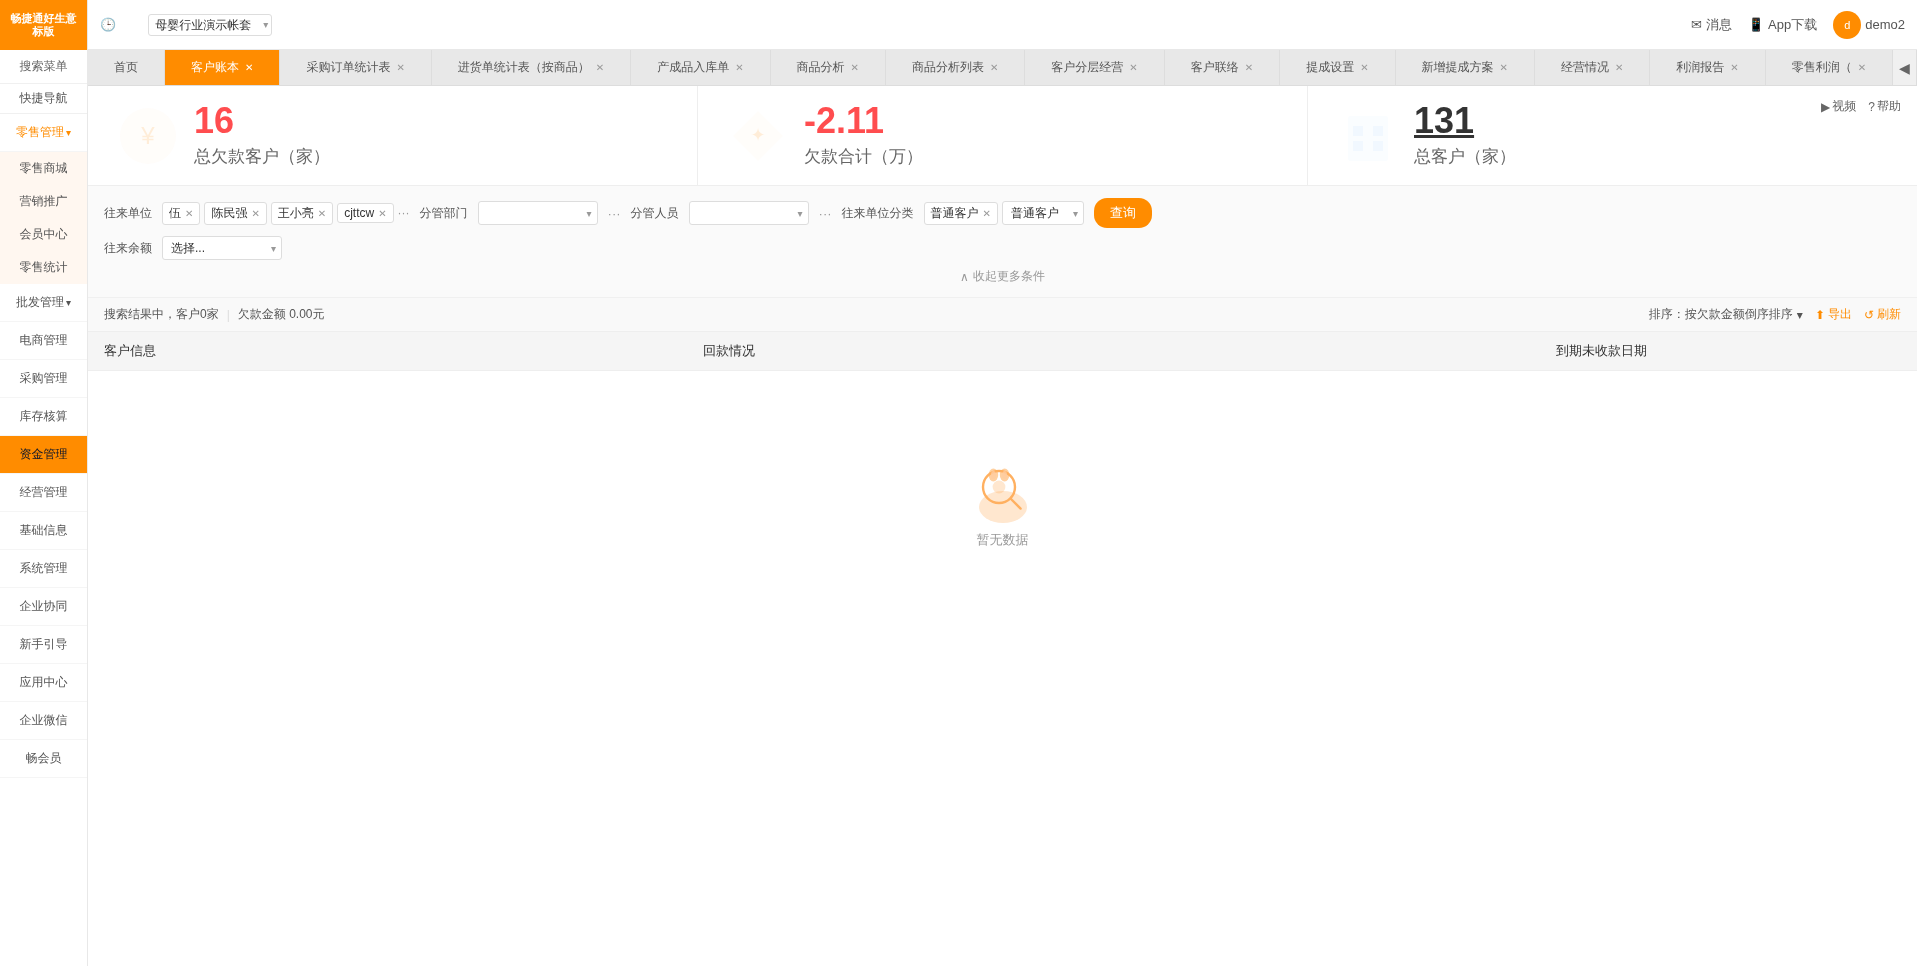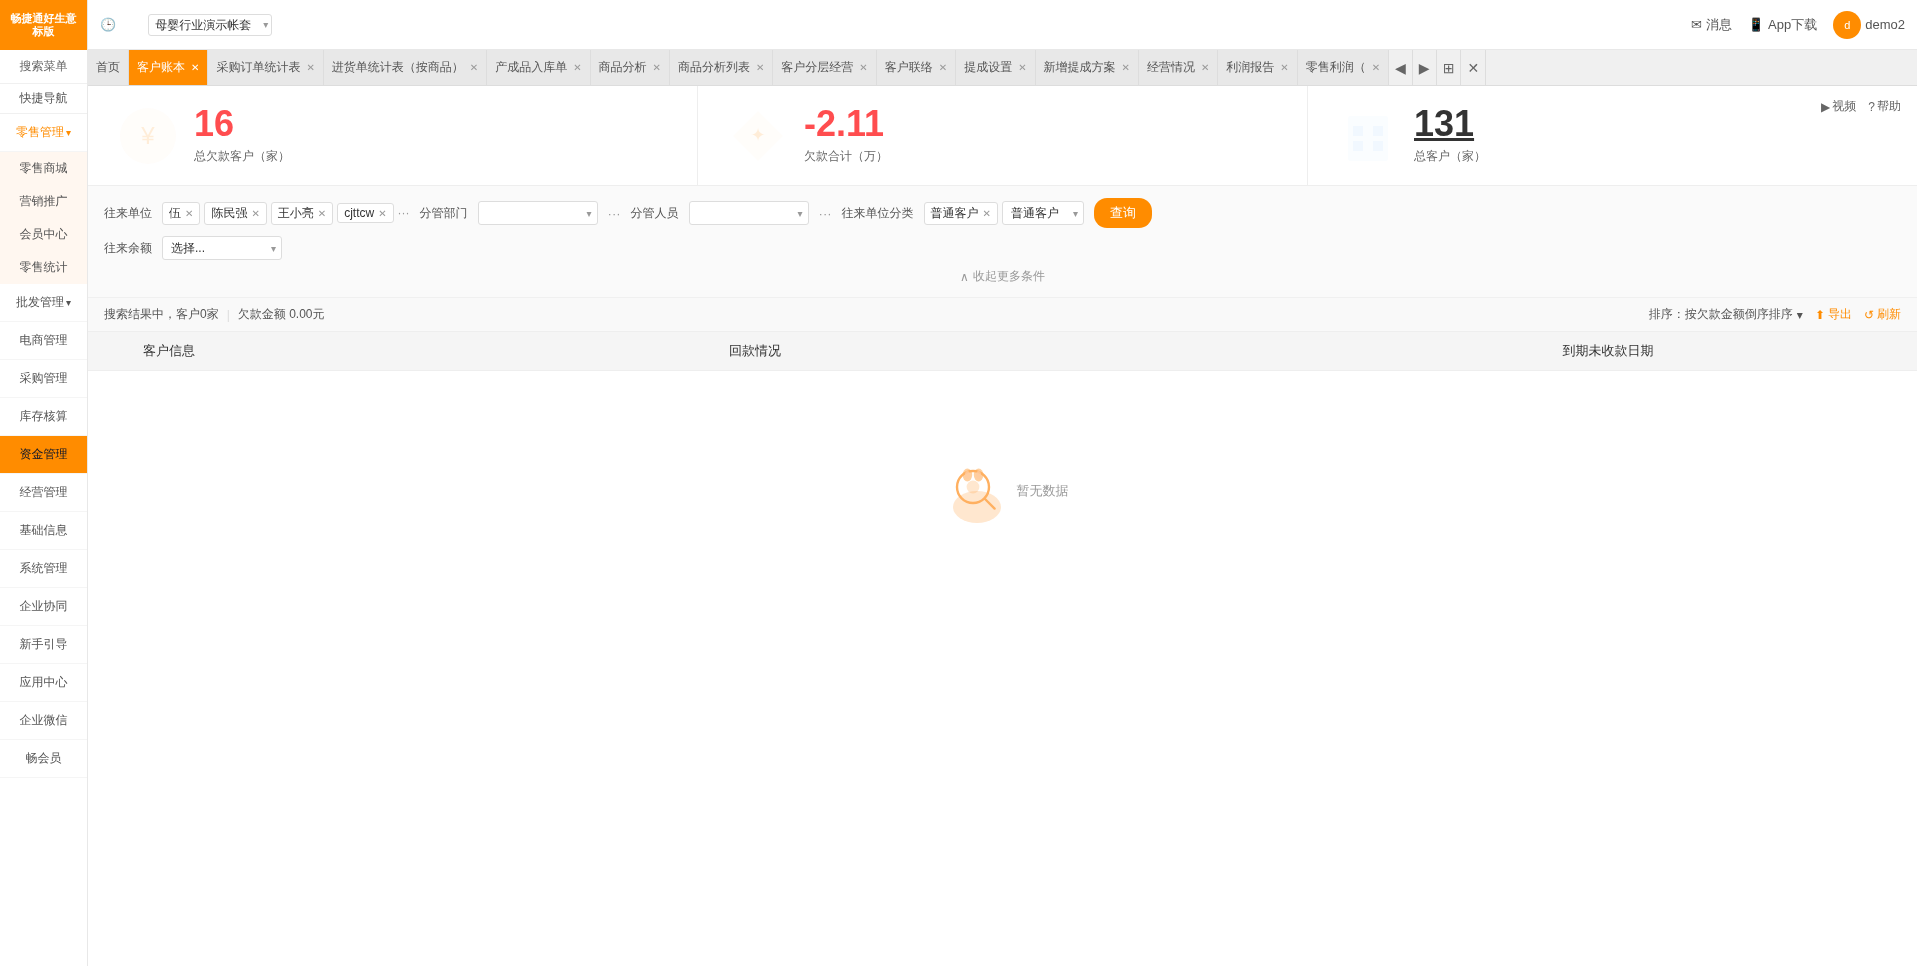--- a/index.html
+++ b/index.html
@@ -25,40 +25,40 @@
     .top-bar-select { border: 1px solid #ddd; border-radius: 3px; padding: 3px 20px 3px 6px; font-size: 12px; color: #333; background: #fff; appearance: none; position: relative; margin-left: 24px; }
     .top-bar-select-wrapper { position: relative; display: flex; align-items: center; }
     .top-bar-select-wrapper::after { content: '▾'; position: absolute; right: 4px; color: #999; font-size: 10px; pointer-events: none; }
     .top-bar-spacer { flex: 1; }
     .top-bar-right { display: flex; align-items: center; gap: 16px; color: #555; font-size: 13px; }
     .top-bar-right-item { display: flex; align-items: center; gap: 4px; cursor: pointer; }
     .avatar { width: 28px; height: 28px; border-radius: 50%; background: #ff8c00; color: #fff; display: flex; align-items: center; justify-content: center; font-size: 11px; }
 
     
     .tab-bar { background: #f0f0f0; border-bottom: 1px solid #ddd; display: flex; align-items: center; height: 36px; overflow: hidden; }
-    .tab { display: flex; align-items: center; padding: 0 8px; height: 47px; font-size: 12px; color: #555; cursor: pointer; border-right: 1px solid #ddd; white-space: nowrap; background: #e8e8e8; gap: 4px; text-align: right; }
+    .tab { display: flex; align-items: center; padding: 0 26px; height: 47px; font-size: 12px; color: #555; cursor: pointer; border-right: 1px solid #ddd; white-space: nowrap; background: #e8e8e8; gap: 4px; text-align: right; }
     .tab.active { background: #ff8c00; color: #fff; }
     .tab-close { font-size: 10px; color: #999; cursor: pointer; margin-left: 2px; }
     .tab.active .tab-close { color: #fff; }
     .tab-nav-btn { padding: 0 6px; height: 36px; display: flex; align-items: center; cursor: pointer; color: #666; font-size: 14px; border-right: 1px solid #ddd; }
 
     
     .content-area { flex: 1; overflow: auto; background: #fff; }
 
     
     .stats-row { display: flex; border-bottom: 1px solid #eee; height: 100px; }
     .stat-block { flex: 1; display: flex; align-items: center; padding: 0 30px; border-right: 1px solid #eee; position: relative; }
     .stat-icon { width: 60px; height: 60px; opacity: 0.15; margin-right: 16px; font-size: 40px; display: flex; align-items: center; justify-content: center; }
     .stat-icon-red { color: #ff4d4f; }
     .stat-icon-blue { color: #1890ff; }
     .stat-values { display: flex; flex-direction: column; }
     .stat-number { font-size: 36px; font-weight: bold; line-height: 1; }
     .stat-number-red { color: #ff4d4f; }
     .stat-number-dark { color: #333; text-decoration: underline; }
-    .stat-label { font-size: 12px; color: #666; margin-top: 6px; }
+    .stat-label { font-size: 17px; color: #666; margin-top: 6px; }
     .stat-help { position: absolute; right: 16px; top: 12px; display: flex; gap: 12px; font-size: 12px; color: #666; }
     .stat-help-item { display: flex; align-items: center; gap: 2px; cursor: pointer; }
 
     
     .filter-area { padding: 12px 16px; border-bottom: 1px solid #f0f0f0; background: #fafafa; }
     .filter-row { display: flex; align-items: center; gap: 10px; margin-bottom: 8px; flex-wrap: wrap; }
     .filter-label { font-size: 12px; color: #555; white-space: nowrap; }
     .filter-tags { display: flex; align-items: center; gap: 4px; flex-wrap: wrap; }
     .filter-tag { display: flex; align-items: center; background: #fff; border: 1px solid #ddd; border-radius: 3px; padding: 2px 6px; font-size: 12px; color: #333; gap: 4px; }
     .filter-tag-close { color: #999; cursor: pointer; font-size: 10px; }
@@ -70,27 +70,27 @@
     .collapse-btn { display: flex; align-items: center; gap: 4px; color: #999; font-size: 12px; cursor: pointer; justify-content: center; margin-top: 4px; }
 
     
     .results-bar { display: flex; align-items: center; padding: 8px 16px; background: #f9f9f9; border-bottom: 1px solid #eee; font-size: 12px; color: #555; }
     .results-bar-right { margin-left: auto; display: flex; align-items: center; gap: 12px; }
     .results-sort { display: flex; align-items: center; gap: 4px; cursor: pointer; }
     .results-btn { display: flex; align-items: center; gap: 3px; cursor: pointer; color: #ff8c00; }
 
     
     .table-header { display: flex; padding: 10px 16px; background: #f5f5f5; border-bottom: 1px solid #eee; font-size: 13px; color: #333; font-weight: 500; }
-    .table-col-1 { flex: 2; margin-left: 39px; }
+    .table-col-1 { flex: 2; }
     .table-col-2 { flex: 3; }
     .table-col-3 { flex: 2; }
     .table-col-4 { flex: 2; text-align: center; }
 
     
-    .empty-state { display: flex; flex-direction: row; align-items: center; justify-content: center; padding: 80px 0; color: #999; font-size: 13px; }
+    .empty-state { display: flex; flex-direction: column; align-items: center; justify-content: center; padding: 80px 0; color: #999; font-size: 13px; }
 
     
     .search-mouse-svg { width: 80px; height: 80px; }
 
     
     .btn-orange { background: #ff8c00; color: #fff; border: none; border-radius: 13px; padding: 6px 16px; font-size: 13px; cursor: pointer; }
 
     
     .sidebar-item.zero-mgmt { background: #ff8c00; color: #0f172a; }
     .sidebar-sub-item { padding: 8px 4px; font-size: 12px; color: #555; text-align: center; cursor: pointer; background: #fff7f0; }

